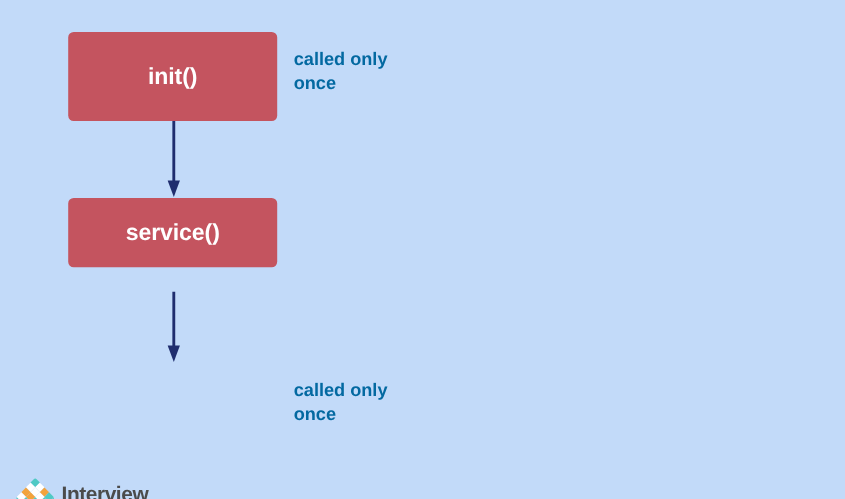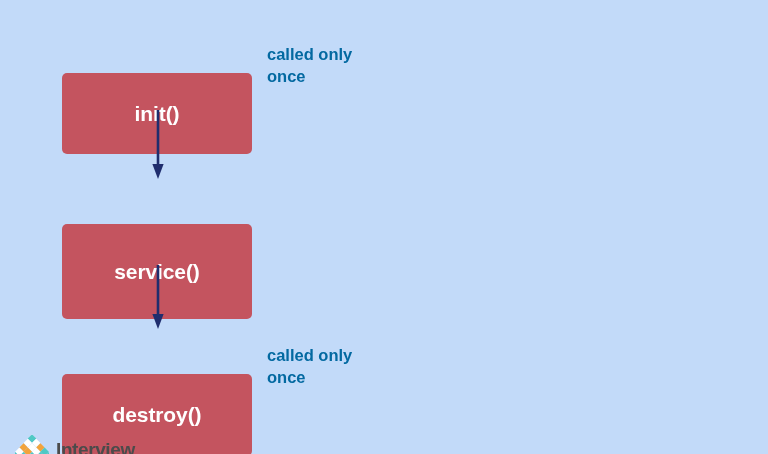--- a/index.html
+++ b/index.html
@@ -21,31 +21,30 @@
   
   .flow-box {
     position: absolute;
     left: 62px;
     width: 190px;
     background: #c4545f;
     border-radius: 5px;
     display: flex;
     align-items: center;
     justify-content: center;
-    margin-top: 44px;
   }
   .flow-box-label {
     color: #ffffff;
     font-size: 21px;
     font-weight: bold;
     letter-spacing: -0.1px;
     font-family: "Liberation Sans", sans-serif;
   }
   #box-init    { top: 29px;  height: 81px; }
-  #box-service { top: 180px; height: 95px; }
+  #box-service { top: 180px; height: 63px; }
   #box-destroy { top: 330px; height: 82px; }
 
   
   .arrow {
     position: absolute;
     left: 152px;
     width: 12px;
   }
   #arrow-1 { top: 110px; height: 70px; }
   #arrow-2 { top: 265px; height: 65px; }
@@ -118,23 +117,20 @@
     <span class="flow-box-label">service()</span>
   </div>
 
   <div class="arrow" id="arrow-2">
     <svg width="12" height="65" viewBox="0 0 12 65" xmlns="http://www.w3.org/2000/svg">
       <line x1="6" y1="0" x2="6" y2="52" stroke="#1f2d6e" stroke-width="2.6"></line>
       <polygon points="0.4,49 11.6,49 6,64" fill="#1f2d6e"></polygon>
     </svg>
   </div>
 
-  <div class="flow-box" id="box-destroy">
-    <span class="flow-box-label">destroy()</span>
-  </div>
 
   <div class="annotation" id="note-init">
     <span>called only</span><br>
     <span>once</span>
   </div>
 
 
   <div class="annotation" id="note-destroy">
     <span>called only</span><br>
     <span>once</span>

